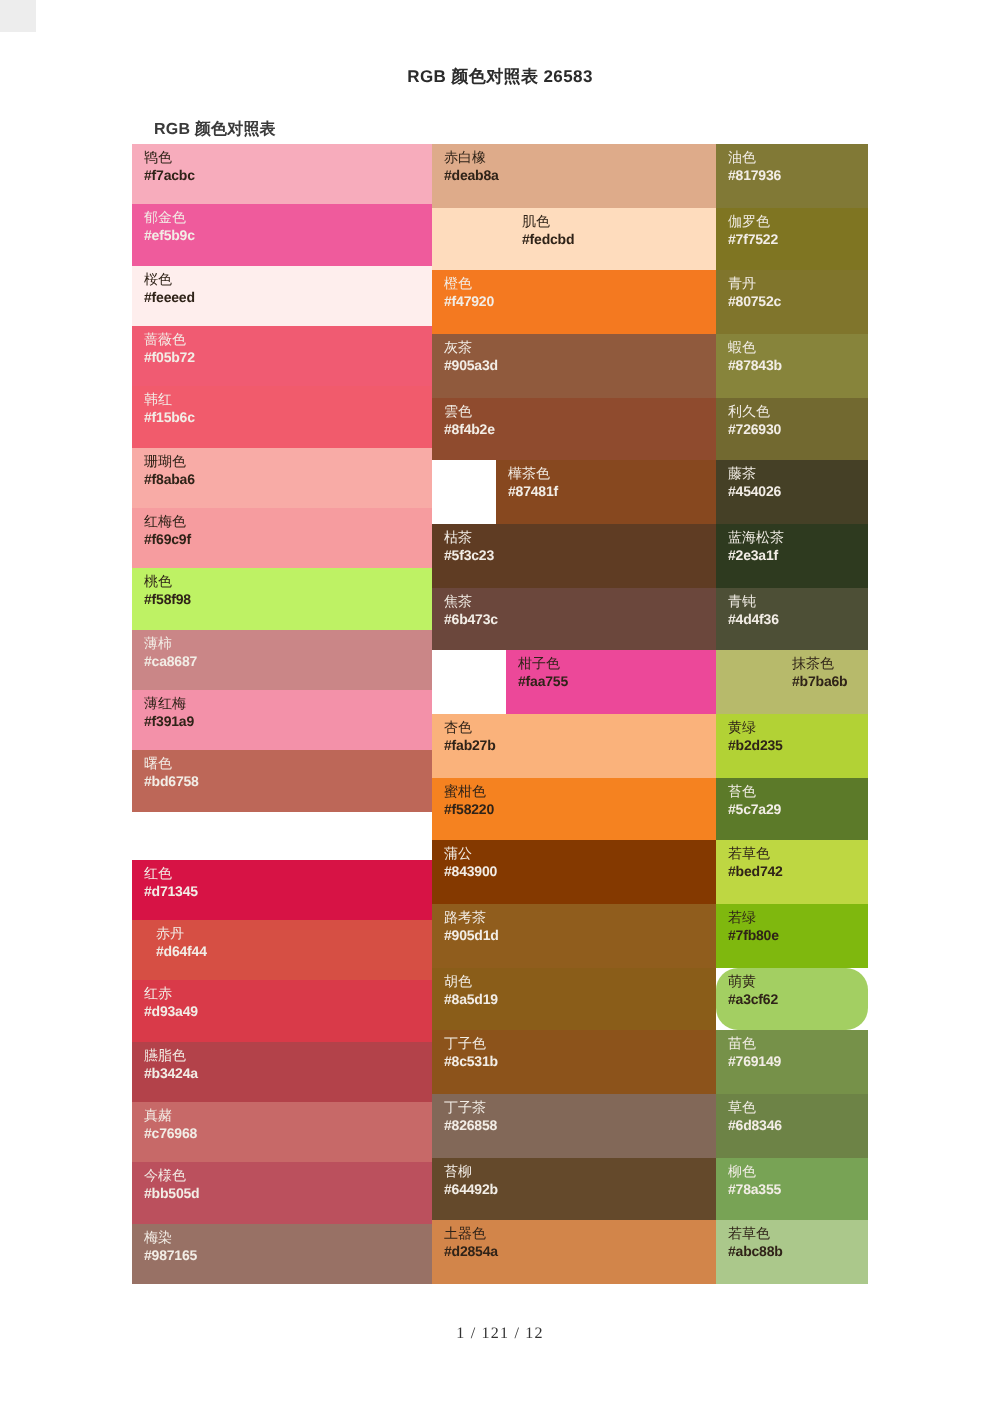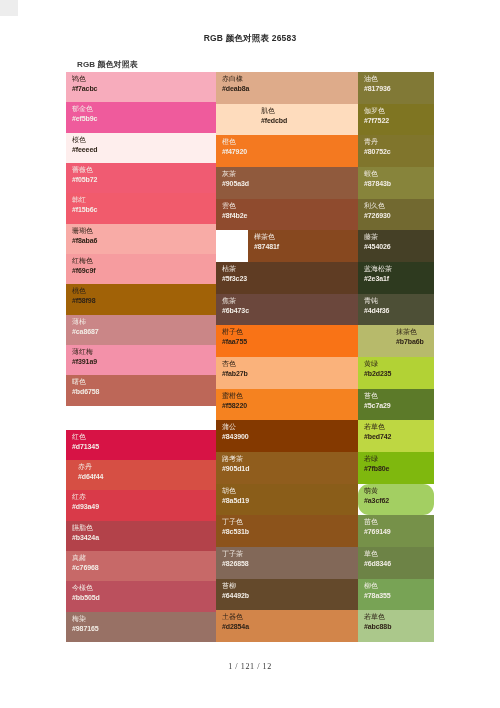--- a/index.html
+++ b/index.html
@@ -150,21 +150,21 @@
           <div class="swatch-hex light-text">#f15b6c</div>
         </div>
         <div class="swatch" style="background: rgb(248, 171, 166);">
           <div class="swatch-name dark-text">珊瑚色</div>
           <div class="swatch-hex dark-text">#f8aba6</div>
         </div>
         <div class="swatch" style="background: rgb(246, 156, 159);">
           <div class="swatch-name dark-text">红梅色</div>
           <div class="swatch-hex dark-text">#f69c9f</div>
         </div>
-        <div class="swatch" style="background: #a16207;">
+        <div class="swatch" style="background: #bef264;">
           <div class="swatch-name dark-text">桃色</div>
           <div class="swatch-hex dark-text">#f58f98</div>
         </div>
         <div class="swatch" style="background: rgb(202, 134, 135);">
           <div class="swatch-name light-text">薄柿</div>
           <div class="swatch-hex light-text">#ca8687</div>
         </div>
         <div class="swatch" style="background: rgb(243, 145, 169);">
           <div class="swatch-name dark-text">薄红梅</div>
           <div class="swatch-hex dark-text">#f391a9</div>
@@ -228,21 +228,21 @@
           <div class="swatch-hex light-text">#87481f</div>
         </div>
         <div class="swatch" style="background: rgb(95, 60, 35);">
           <div class="swatch-name light-text">枯茶</div>
           <div class="swatch-hex light-text">#5f3c23</div>
         </div>
         <div class="swatch" style="background: rgb(107, 71, 60);">
           <div class="swatch-name light-text">焦茶</div>
           <div class="swatch-hex light-text">#6b473c</div>
         </div>
-        <div class="swatch" style="background: #f97316;">
+        <div class="swatch" style="background: #ec4899; margin-left: 37px;">
           <div class="swatch-name dark-text">柑子色</div>
           <div class="swatch-hex dark-text">#faa755</div>
         </div>
         <div class="swatch" style="background: rgb(250, 178, 123);">
           <div class="swatch-name dark-text">杏色</div>
           <div class="swatch-hex dark-text">#fab27b</div>
         </div>
         <div class="swatch" style="background: rgb(245, 130, 32);">
           <div class="swatch-name dark-text">蜜柑色</div>
           <div class="swatch-hex dark-text">#f58220</div>

